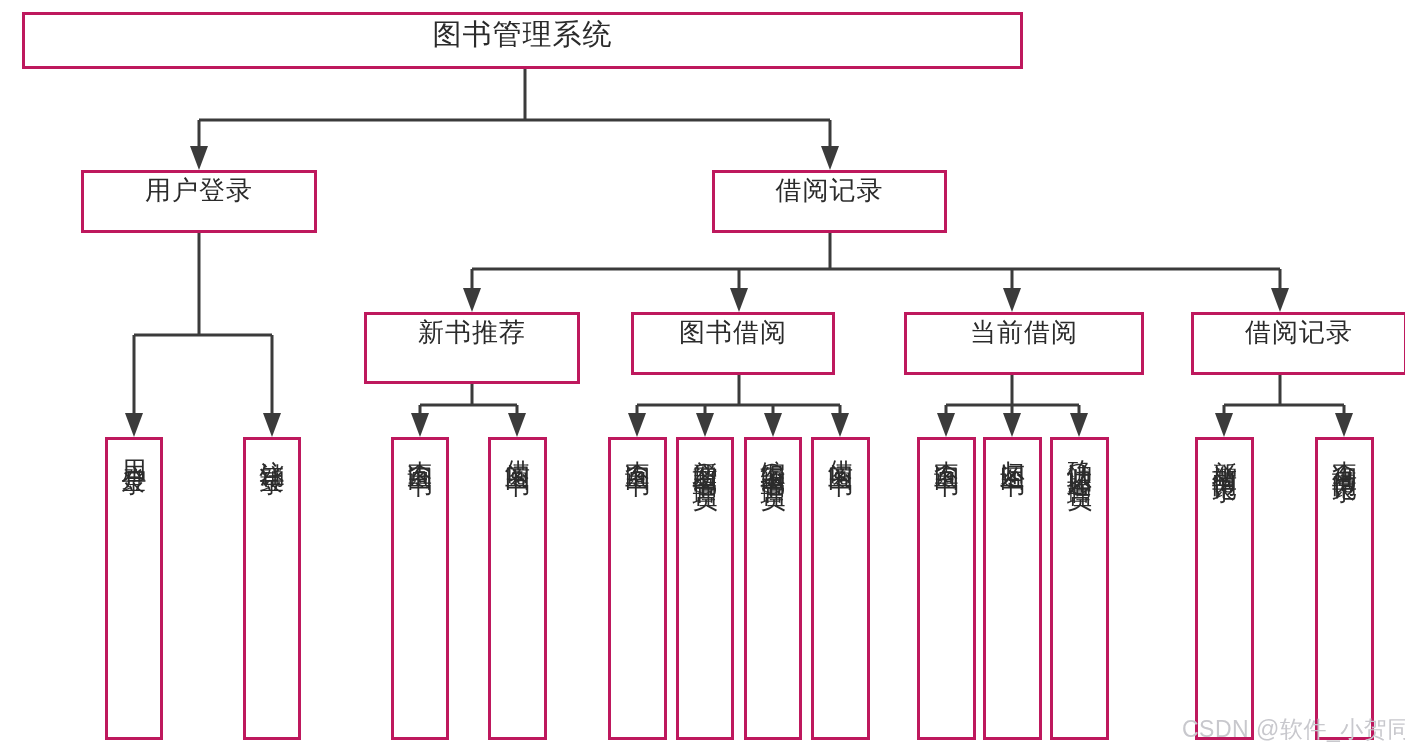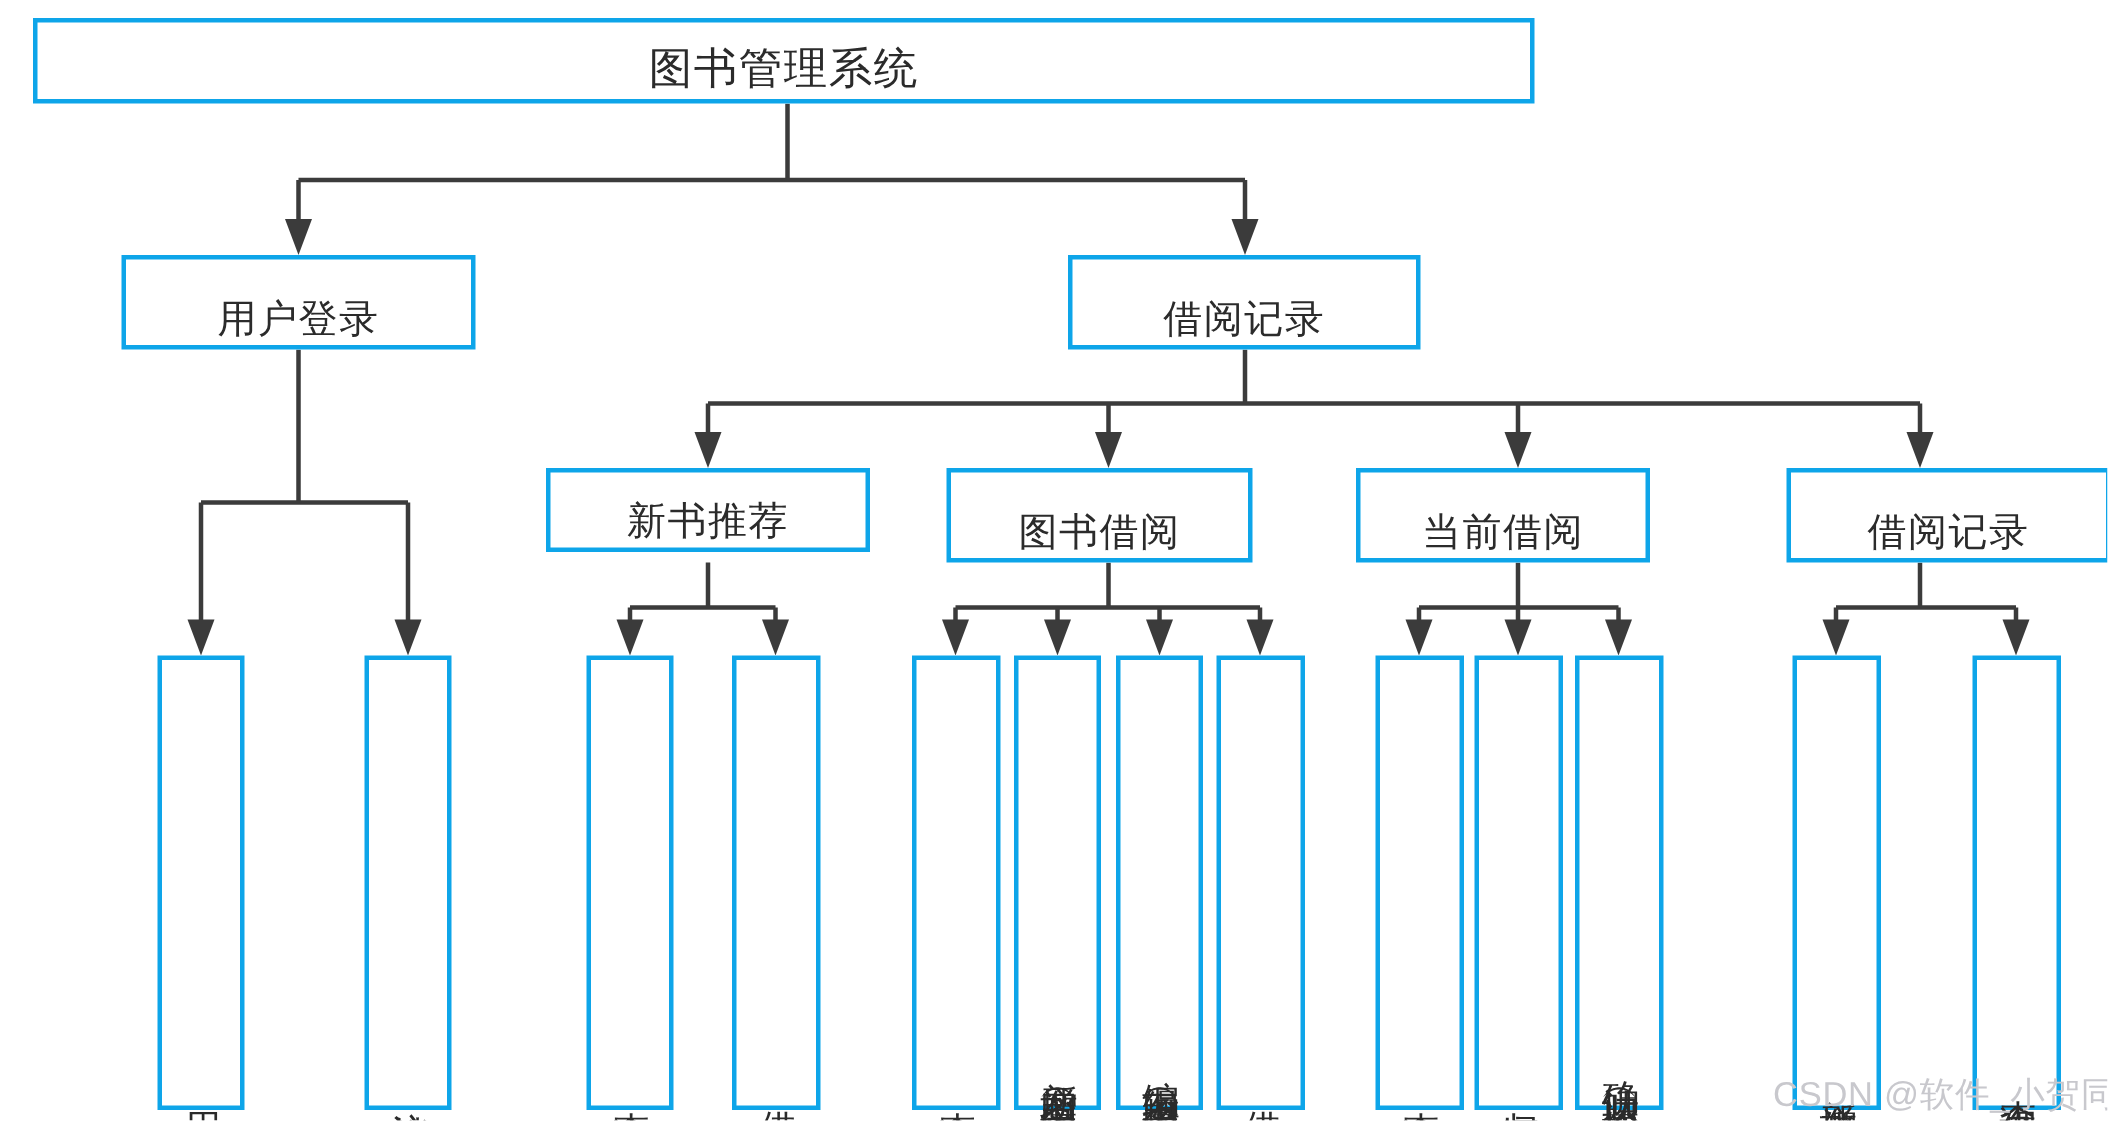--- a/index.html
+++ b/index.html
@@ -3,21 +3,21 @@
 <meta charset="utf-8">
 <style>
   html,body{margin:0;padding:0;background:#ffffff;}
   .canvas{
     position:relative;width:1405px;height:747px;background:#ffffff;
     font-family:"Liberation Sans",sans-serif;color:#2b2b2b;overflow:hidden;
   }
   .connectors{position:absolute;left:0;top:0;z-index:1;}
   .node{
     position:absolute;box-sizing:border-box;background:#ffffff;
-    border:3px solid #0ea5e9;display:flex;align-items:flex-end;justify-content:center;
+    border:3px solid #be185d;display:flex;align-items:flex-start;justify-content:center;
     z-index:2;
   }
   .hnode{font-size:26px;letter-spacing:1px;}
   .root{font-size:29px;letter-spacing:1px;}
   .vnode span{
     writing-mode:vertical-rl;text-orientation:mixed;
     font-size:25px;letter-spacing:4px;line-height:1;
   }
   .node span{white-space:nowrap;}
   .watermark{
@@ -67,27 +67,27 @@
     <span>图书管理系统</span>
   </div>
 
   <div class="node hnode" style="left:81px;top:170px;width:236px;height:63px;">
     <span>用户登录</span>
   </div>
   <div class="node hnode" style="left:712px;top:170px;width:235px;height:63px;">
     <span>借阅记录</span>
   </div>
 
-  <div class="node hnode" style="left:364px;top:312px;width:216px;height:56px;">
+  <div class="node hnode" style="left:364px;top:312px;width:216px;height:72px;">
     <span>新书推荐</span>
   </div>
   <div class="node hnode" style="left:631px;top:312px;width:204px;height:63px;">
     <span>图书借阅</span>
   </div>
-  <div class="node hnode" style="left:904px;top:312px;width:196px;height:63px;">
+  <div class="node hnode" style="left:904px;top:312px;width:240px;height:63px;">
     <span>当前借阅</span>
   </div>
   <div class="node hnode" style="left:1172px;top:312px;width:216px;height:63px;margin-left:19px;">
     <span>借阅记录</span>
   </div>
 
   <div class="node vnode" style="left:105px;top:437px;width:58px;height:303px;">
     <span>用户登录</span>
   </div>
   <div class="node vnode" style="left:243px;top:437px;width:58px;height:303px;">

